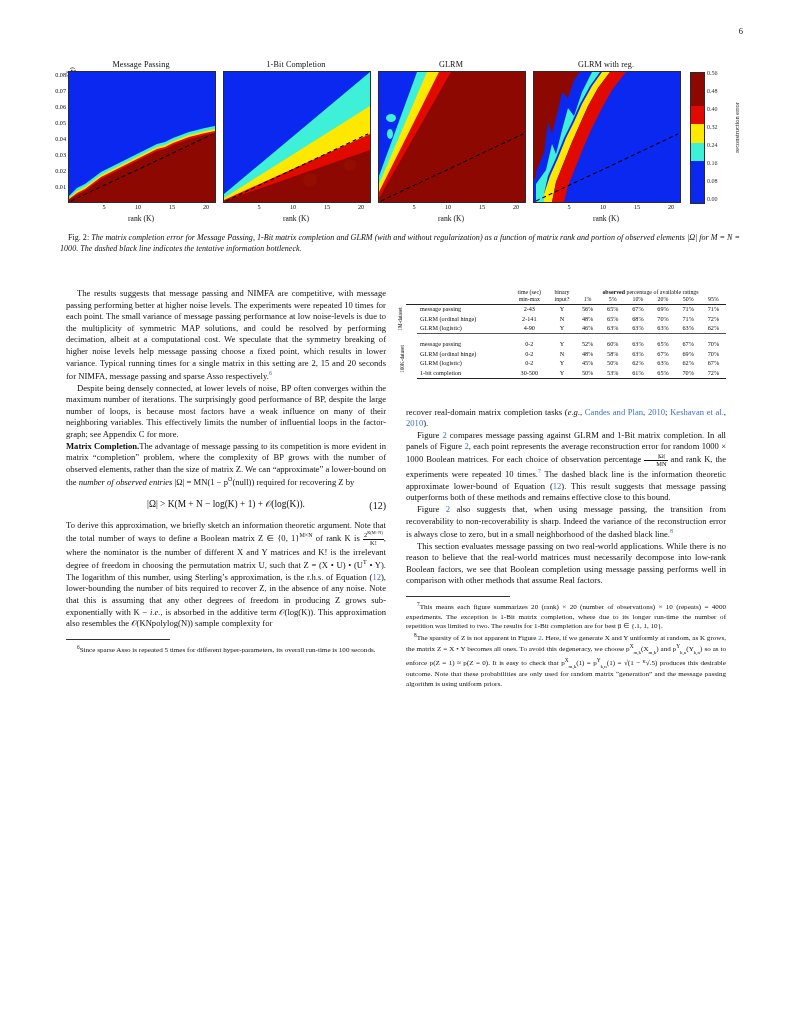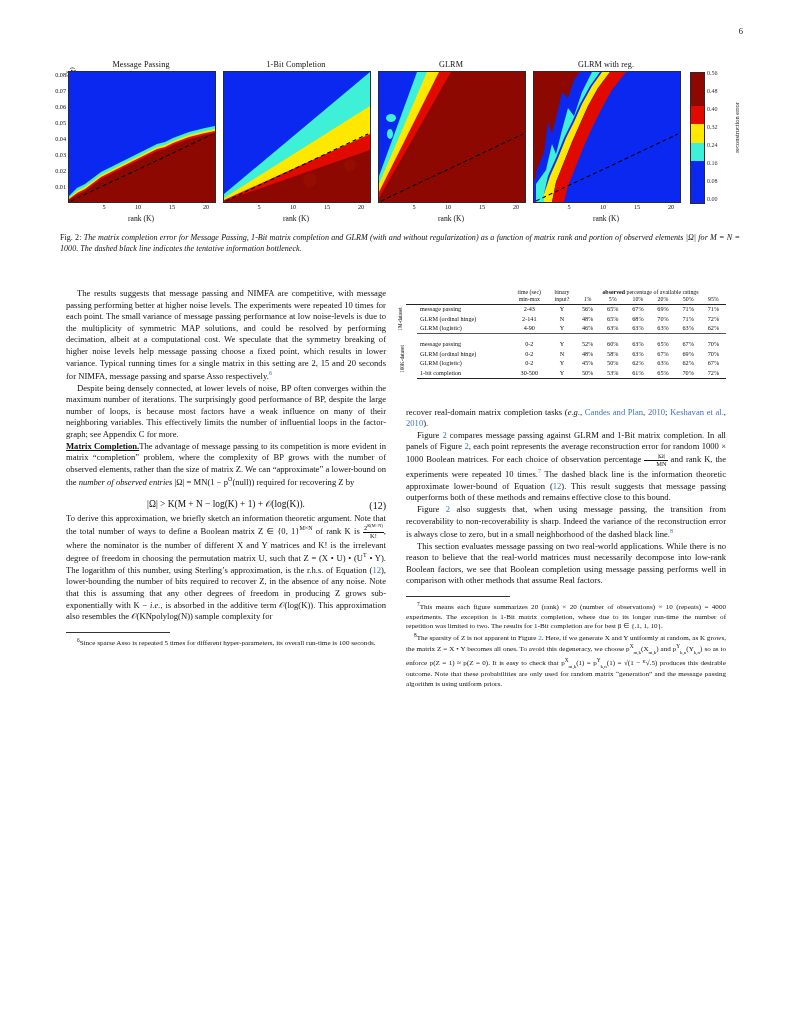--- a/index.html
+++ b/index.html
@@ -63,34 +63,34 @@
   .cbar-label span{
     position:absolute; left:-38px; top:52px; width:92px;
     transform:rotate(-90deg); transform-origin:center center;
     font-size:6.4px; text-align:center; white-space:nowrap;
   }
 
   .fig-caption{
     position:absolute; left:60px; top:232px; width:680px;
     font-size:8.1px; line-height:1.38; font-style:italic; text-align:justify;
   }
-  .fig-caption b{font-style:normal; font-weight:normal;}
+  .fig-caption b{font-style:normal; font-weight:normal;margin-left:8px;}
 
   
   .col{position:absolute; width:320px; font-size:8.6px; line-height:1.35; text-align:justify;}
   .col.left{left:66px; top:288px;}
   .col.right{left:406px; top:288px;}
   .col p{margin:0 0 0 0; text-indent:11px;}
   .col p.noindent{text-indent:0;}
   .cite{color:#3f73c4;}
   .eqref{color:#3f73c4;}
   sup{font-size:6px; vertical-align:super; color:#3f73c4;}
-  .runin{font-weight:bold;text-decoration:underline;}
+  .runin{font-weight:bold;}
   .equation{
-    display:block; text-align:center; margin:9px 0 2px 0; text-indent:0;
+    display:block; text-align:center; margin:9px 0 9px 0; text-indent:0;
     font-size:9.4px; position:relative;
   }
   .equation .num{position:absolute; right:0; top:1px; font-size:10px;}
   .frac-inline{display:inline-block; vertical-align:middle; text-align:center; font-size:6.4px; line-height:1.05;}
   .frac-inline .n{display:block; border-bottom:0.5px solid #111; padding:0 1px;}
   .frac-inline .d{display:block; padding:0 1px;}
 
   .sec-head{font-style:italic; font-weight:bold; font-size:8.8px; margin:9px 0 4px 0; text-indent:0;}
 
   .footnote-rule{border:0;border-top:0.6px solid #333;width:104px;margin:9px 0 4px 0;}

